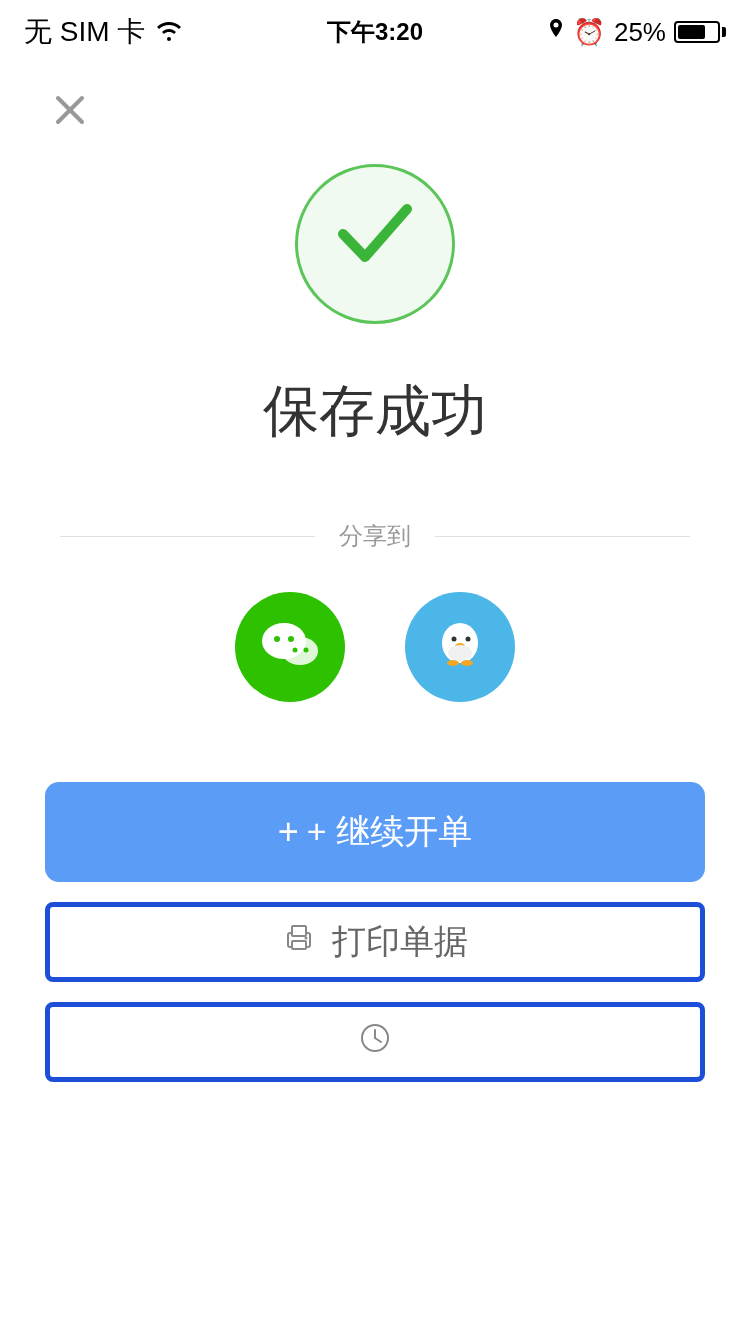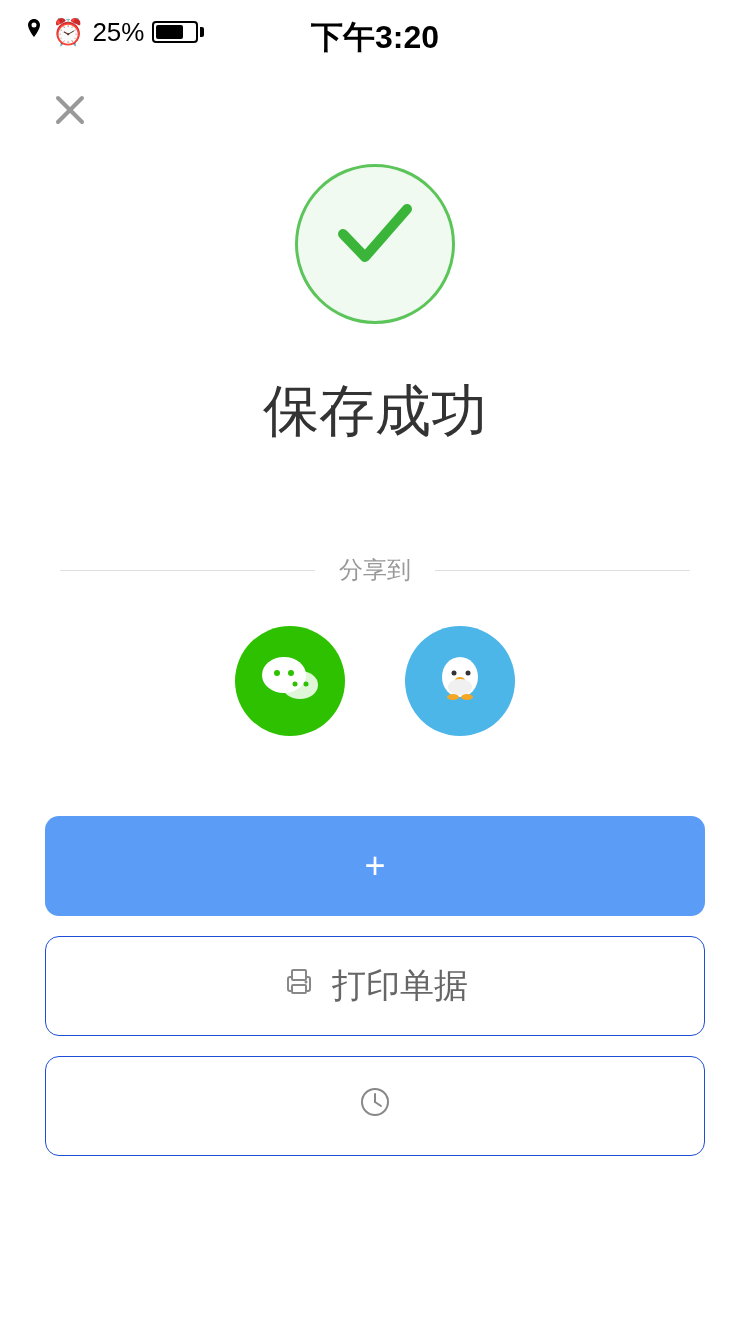--- a/index.html
+++ b/index.html
@@ -33,21 +33,21 @@
 
     .status-bar-left {
       display: flex;
       align-items: center;
       gap: 10px;
       font-size: 28px;
       color: #000;
     }
 
     .status-bar-center {
-      font-size: 32px;
+      font-size: 24px;
       font-weight: 600;
       color: #000;
       position: absolute;
       left: 50%;
       transform: translateX(-50%);
       top: 16px;
     }
 
     .status-bar-right {
       display: flex;
@@ -101,21 +101,21 @@
       font-size: 80px;
       line-height: 1;
       margin-top: -8px;
     }
 
     
     .success-title {
       font-size: 56px;
       font-weight: 500;
       color: #333333;
-      margin-bottom: 104px;
+      margin-bottom: 70px;
     }
 
     
     .share-section {
       width: 100%;
       display: flex;
       flex-direction: column;
       align-items: center;
       margin-bottom: 60px;
     }
@@ -190,24 +190,24 @@
       justify-content: center;
       gap: 16px;
       cursor: pointer;
       font-size: 34px;
       color: #ffffff;
       font-weight: 400;
     }
 
     .btn-secondary {
       width: 100%;
-      height: 100px;
-      border-radius: 14px;
+      height: 80px;
+      border-radius: 8px;
       background: #ffffff;
-      border: 1px solid #1d4ed8;
+      border: 5px solid #1d4ed8;
       display: flex;
       align-items: center;
       justify-content: center;
       gap: 16px;
       cursor: pointer;
       font-size: 34px;
       color: #666666;
       font-weight: 400;
     }
 
@@ -240,20 +240,30 @@
       height: 10px;
       background: #000;
       border-radius: 0 2px 2px 0;
       margin-left: 2px;
     }
   </style>
 </head>
 <body>
 
 <div class="status-bar">
+  <div class="status-bar-left">
+    <span>无 SIM 卡</span>
+    <span>
+      <svg width="28" height="22" viewBox="0 0 28 22">
+        <path d="M14 18a2 2 0 1 1 0 4 2 2 0 0 1 0-4z" fill="#000"></path>
+        <path d="M7 13c1.9-1.9 4.5-3 7-3s5.1 1.1 7 3l-2 2c-1.4-1.4-3.1-2-5-2s-3.6.6-5 2l-2-2z" fill="#000"></path>
+        <path d="M2 8c3.3-3.3 7.8-5 12-5s8.7 1.7 12 5l-2 2c-2.7-2.7-6.3-4-10-4S6.7 7.3 4 10L2 8z" fill="#000"></path>
+      </svg>
+    </span>
+  </div>
   <div class="status-bar-center">下午3:20</div>
   <div class="status-bar-right">
     <span>
       <svg width="20" height="22" viewBox="0 0 20 22" fill="#000">
         <path d="M10 0C6.7 0 4 2.7 4 6c0 4.5 6 12 6 12s6-7.5 6-12c0-3.3-2.7-6-6-6zm0 8.5a2.5 2.5 0 1 1 0-5 2.5 2.5 0 0 1 0 5z"></path>
       </svg>
     </span>
     <span>⏰</span>
     <span>25%</span>
     <div class="battery">
@@ -326,20 +336,21 @@
           <ellipse cx="39" cy="48" rx="6" ry="3" fill="#f5a623"></ellipse>
         </svg>
       </div>
     </div>
   </div>
 
   <div class="action-buttons">
 
     <button class="btn-primary">
       <span style="font-size:36px; font-weight:300;">+</span>
+      <span style="margin-left:-8px;">+ 继续开单</span>
     </button>
 
     <button class="btn-secondary">
       <span>
         <svg width="34" height="34" viewBox="0 0 34 34" fill="none">
           <rect x="6" y="12" width="22" height="14" rx="2" stroke="#888" stroke-width="2"></rect>
           <rect x="10" y="5" width="14" height="10" rx="1" fill="white" stroke="#888" stroke-width="2"></rect>
           <rect x="10" y="20" width="14" height="8" rx="1" fill="white" stroke="#888" stroke-width="2"></rect>
           <circle cx="24" cy="17" r="1.5" fill="#888"></circle>
         </svg>

